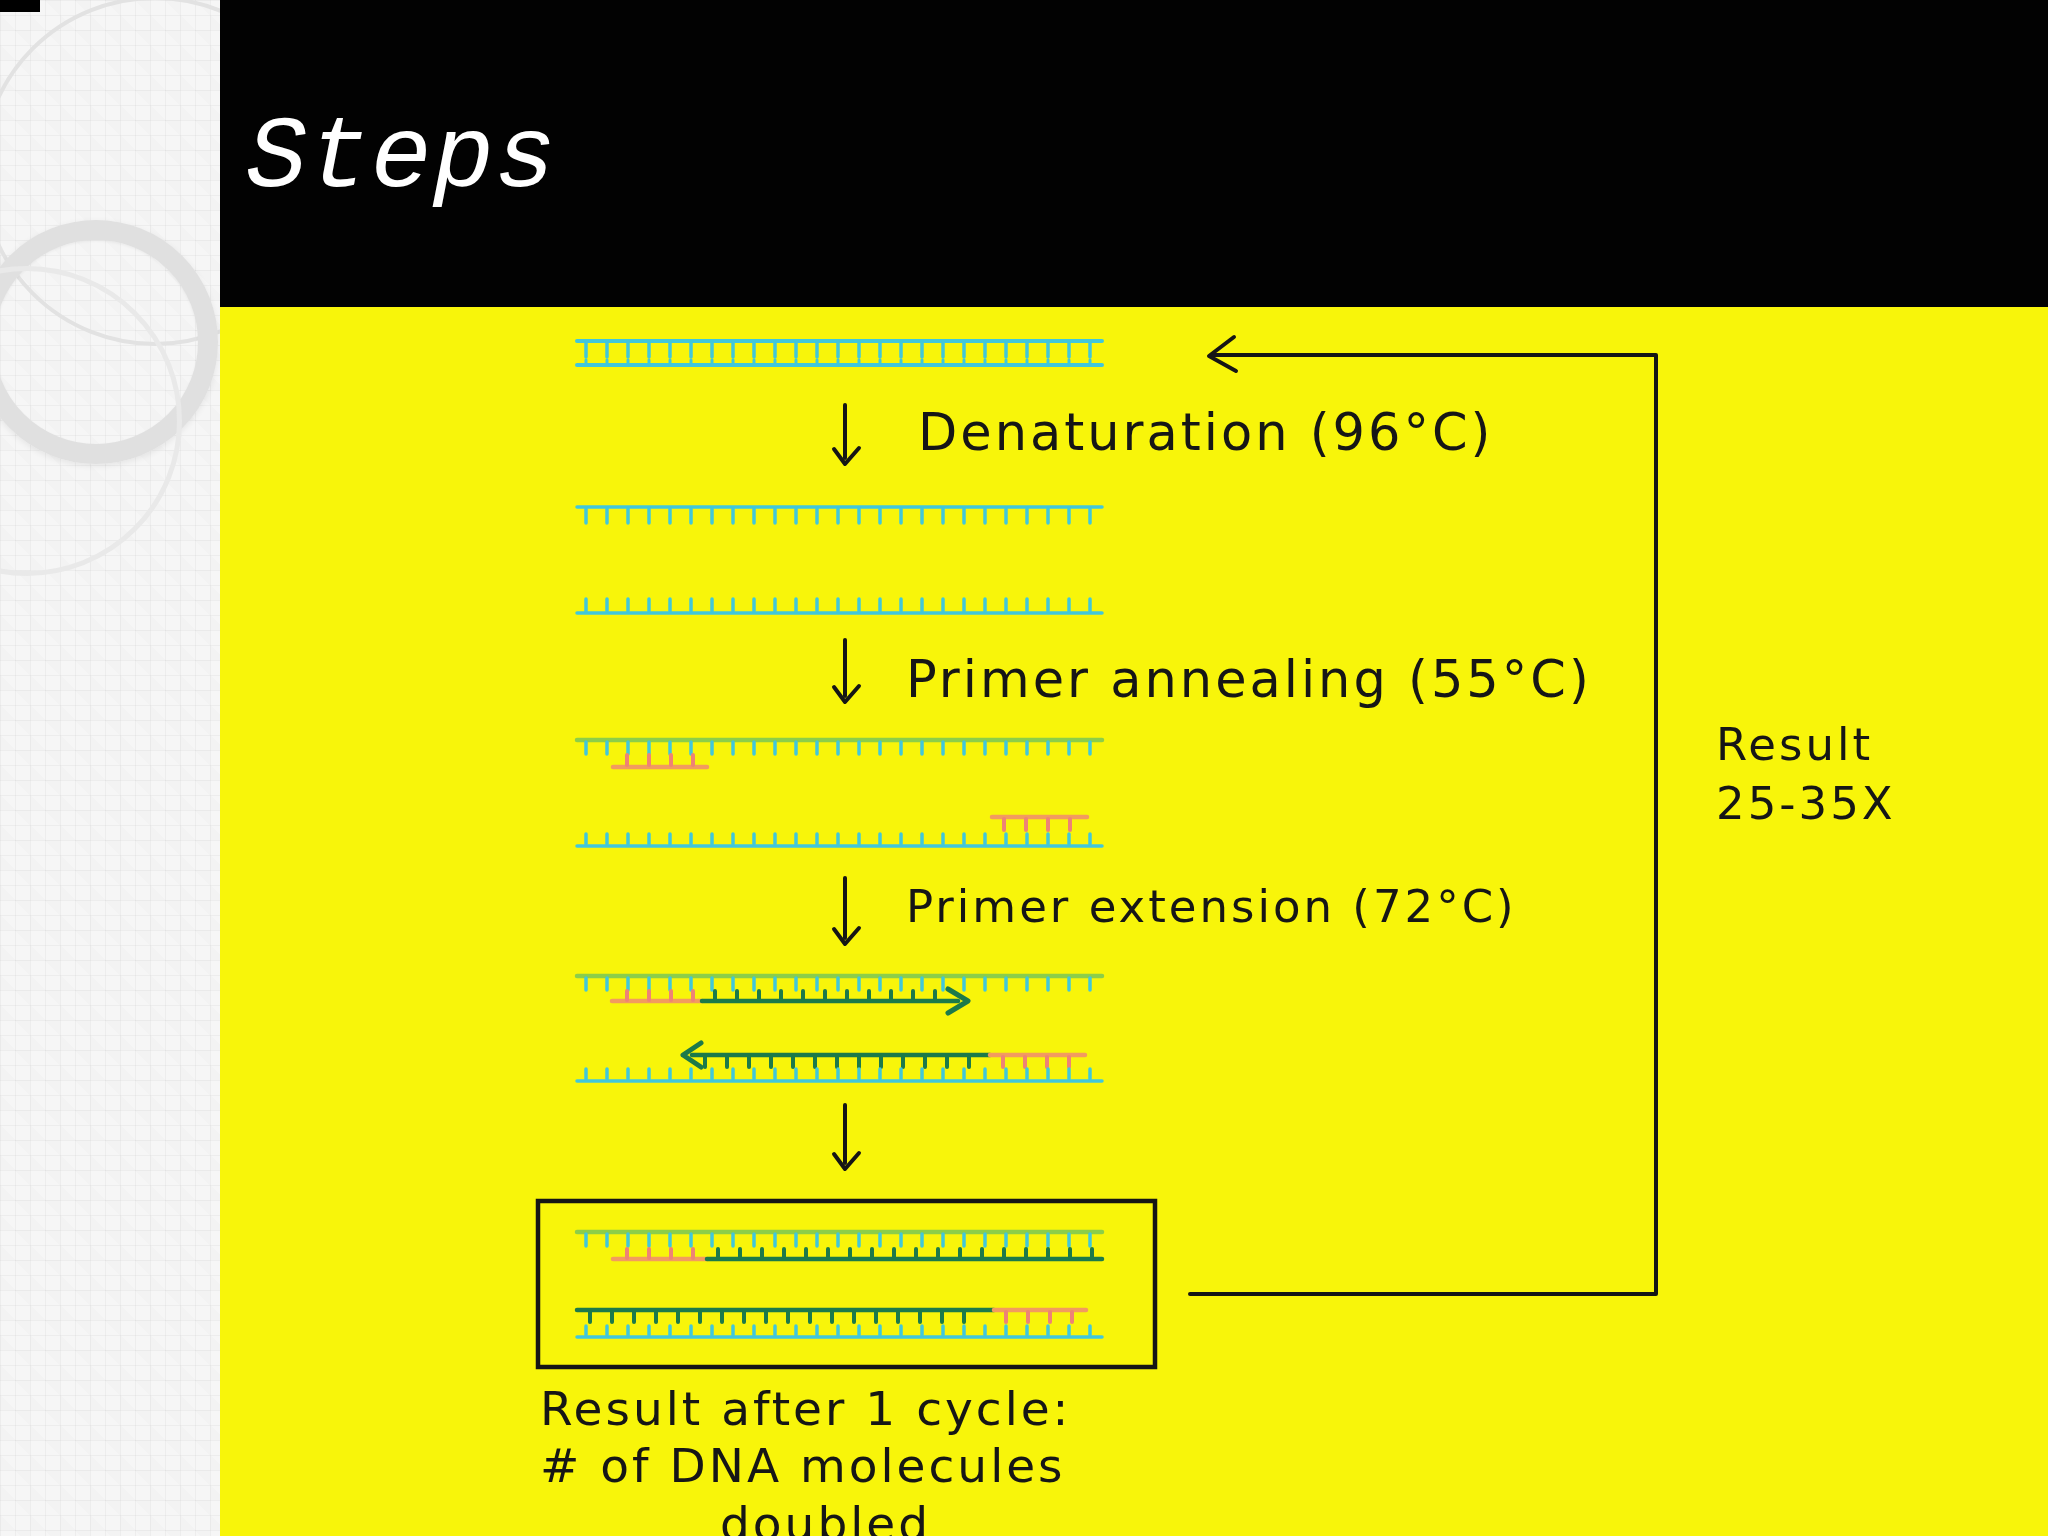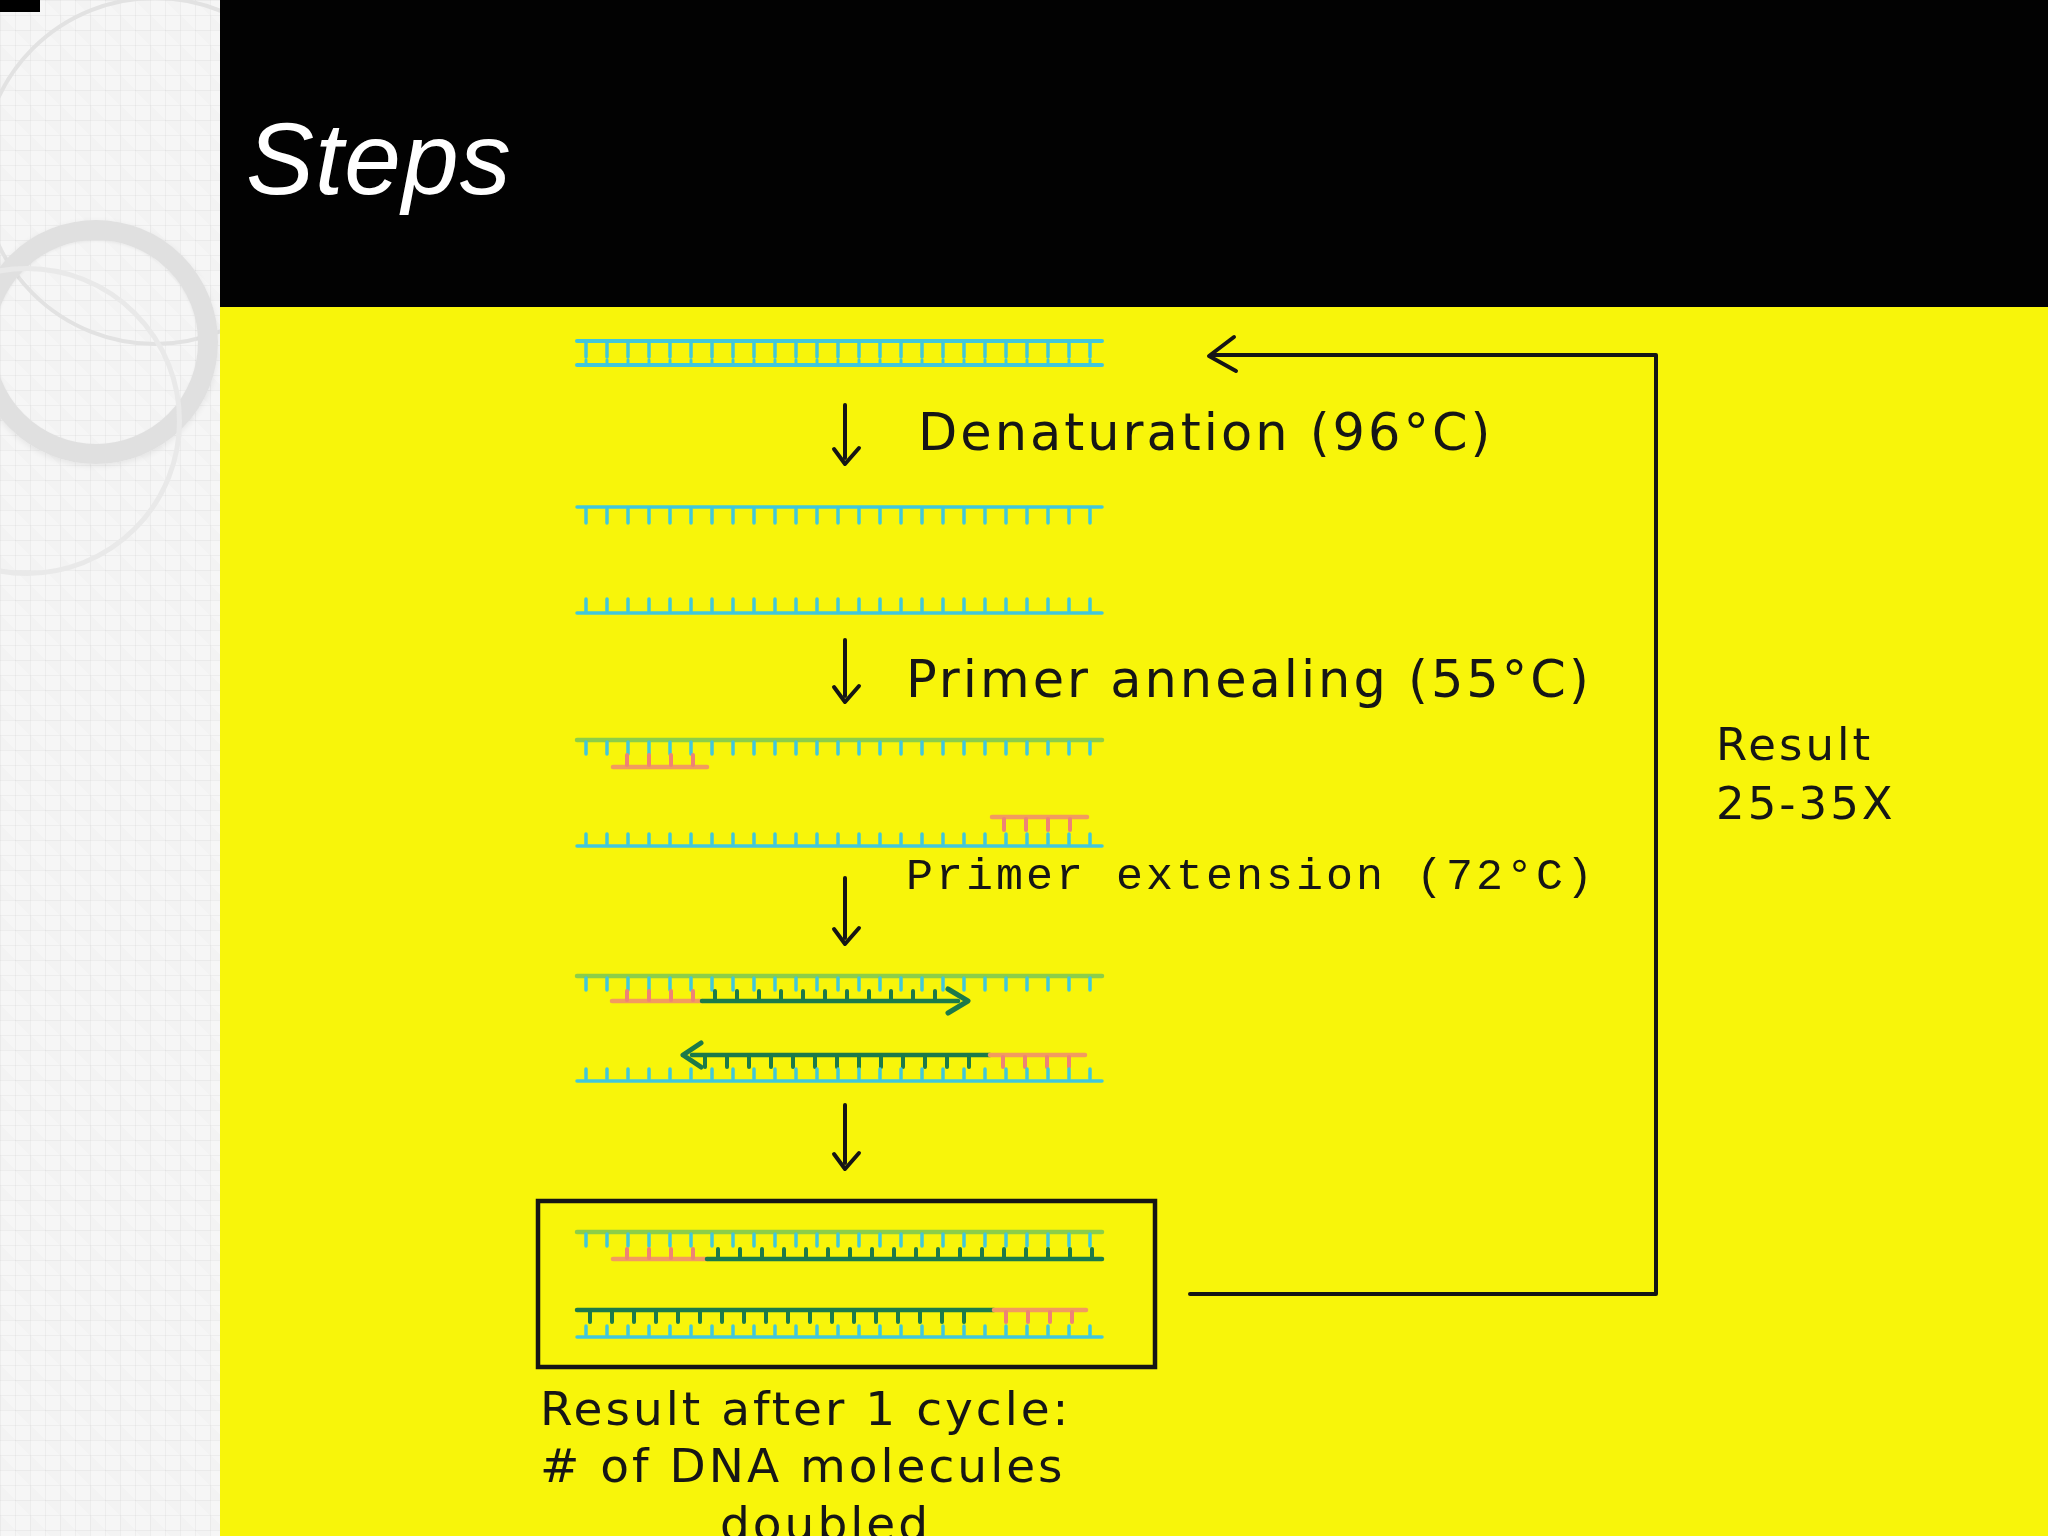--- a/index.html
+++ b/index.html
@@ -18,29 +18,29 @@
   }
   .ring{position:absolute;border-radius:50%;}
   .r1{width:342px;height:342px;left:-20px;top:-4px;border:4px solid #e2e2e2;}
   .r2{width:204px;height:204px;left:-26px;top:220px;border:20px solid #e0e0e0;
       box-shadow:0 2px 6px rgba(0,0,0,0.07), inset 0 1px 3px rgba(0,0,0,0.05);}
   .r3{width:300px;height:300px;left:-128px;top:266px;border:5px solid #e9e9e9;}
   .sliver{position:absolute;left:0;top:0;width:40px;height:12px;background:#000;}
   .header{position:absolute;left:220px;top:0;width:1828px;height:307px;background:#020202;}
   .title{
     position:absolute;left:26px;top:108px;color:#ffffff;
-    font-family:Liberation Sans, sans-serif;font-style:italic;
+    font-family:Liberation Mono, monospace;font-style:italic;
     font-size:102px;line-height:1;letter-spacing:1px;
   }
   .content{position:absolute;left:220px;top:307px;width:1828px;height:1229px;background:#F8F50A;}
   #diagram{position:absolute;left:0;top:0;width:1828px;height:1229px;display:block;}
   .hw{position:absolute;color:#161616;letter-spacing:3px;font-family:"DejaVu Sans",sans-serif;}
   .label1{left:918px;top:403px;font-size:51px;}
   .label2{left:906px;top:650px;font-size:51px;}
-  .label3{left:906px;top:852px;font-size:45px;font-family:Liberation Mono, monospace;}
+  .label3{left:906px;top:880px;font-size:45px;}
   .repeat{left:1716px;top:716px;font-size:45px;line-height:1.3;}
   .result{left:540px;top:1380px;font-size:47px;line-height:1.22;}
   .result .line3{padding-left:180px;}
 </style>
 </head>
 <body>
 
 <div class="sidebar">
   <div class="ring r1"></div>
   <div class="ring r2"></div>

